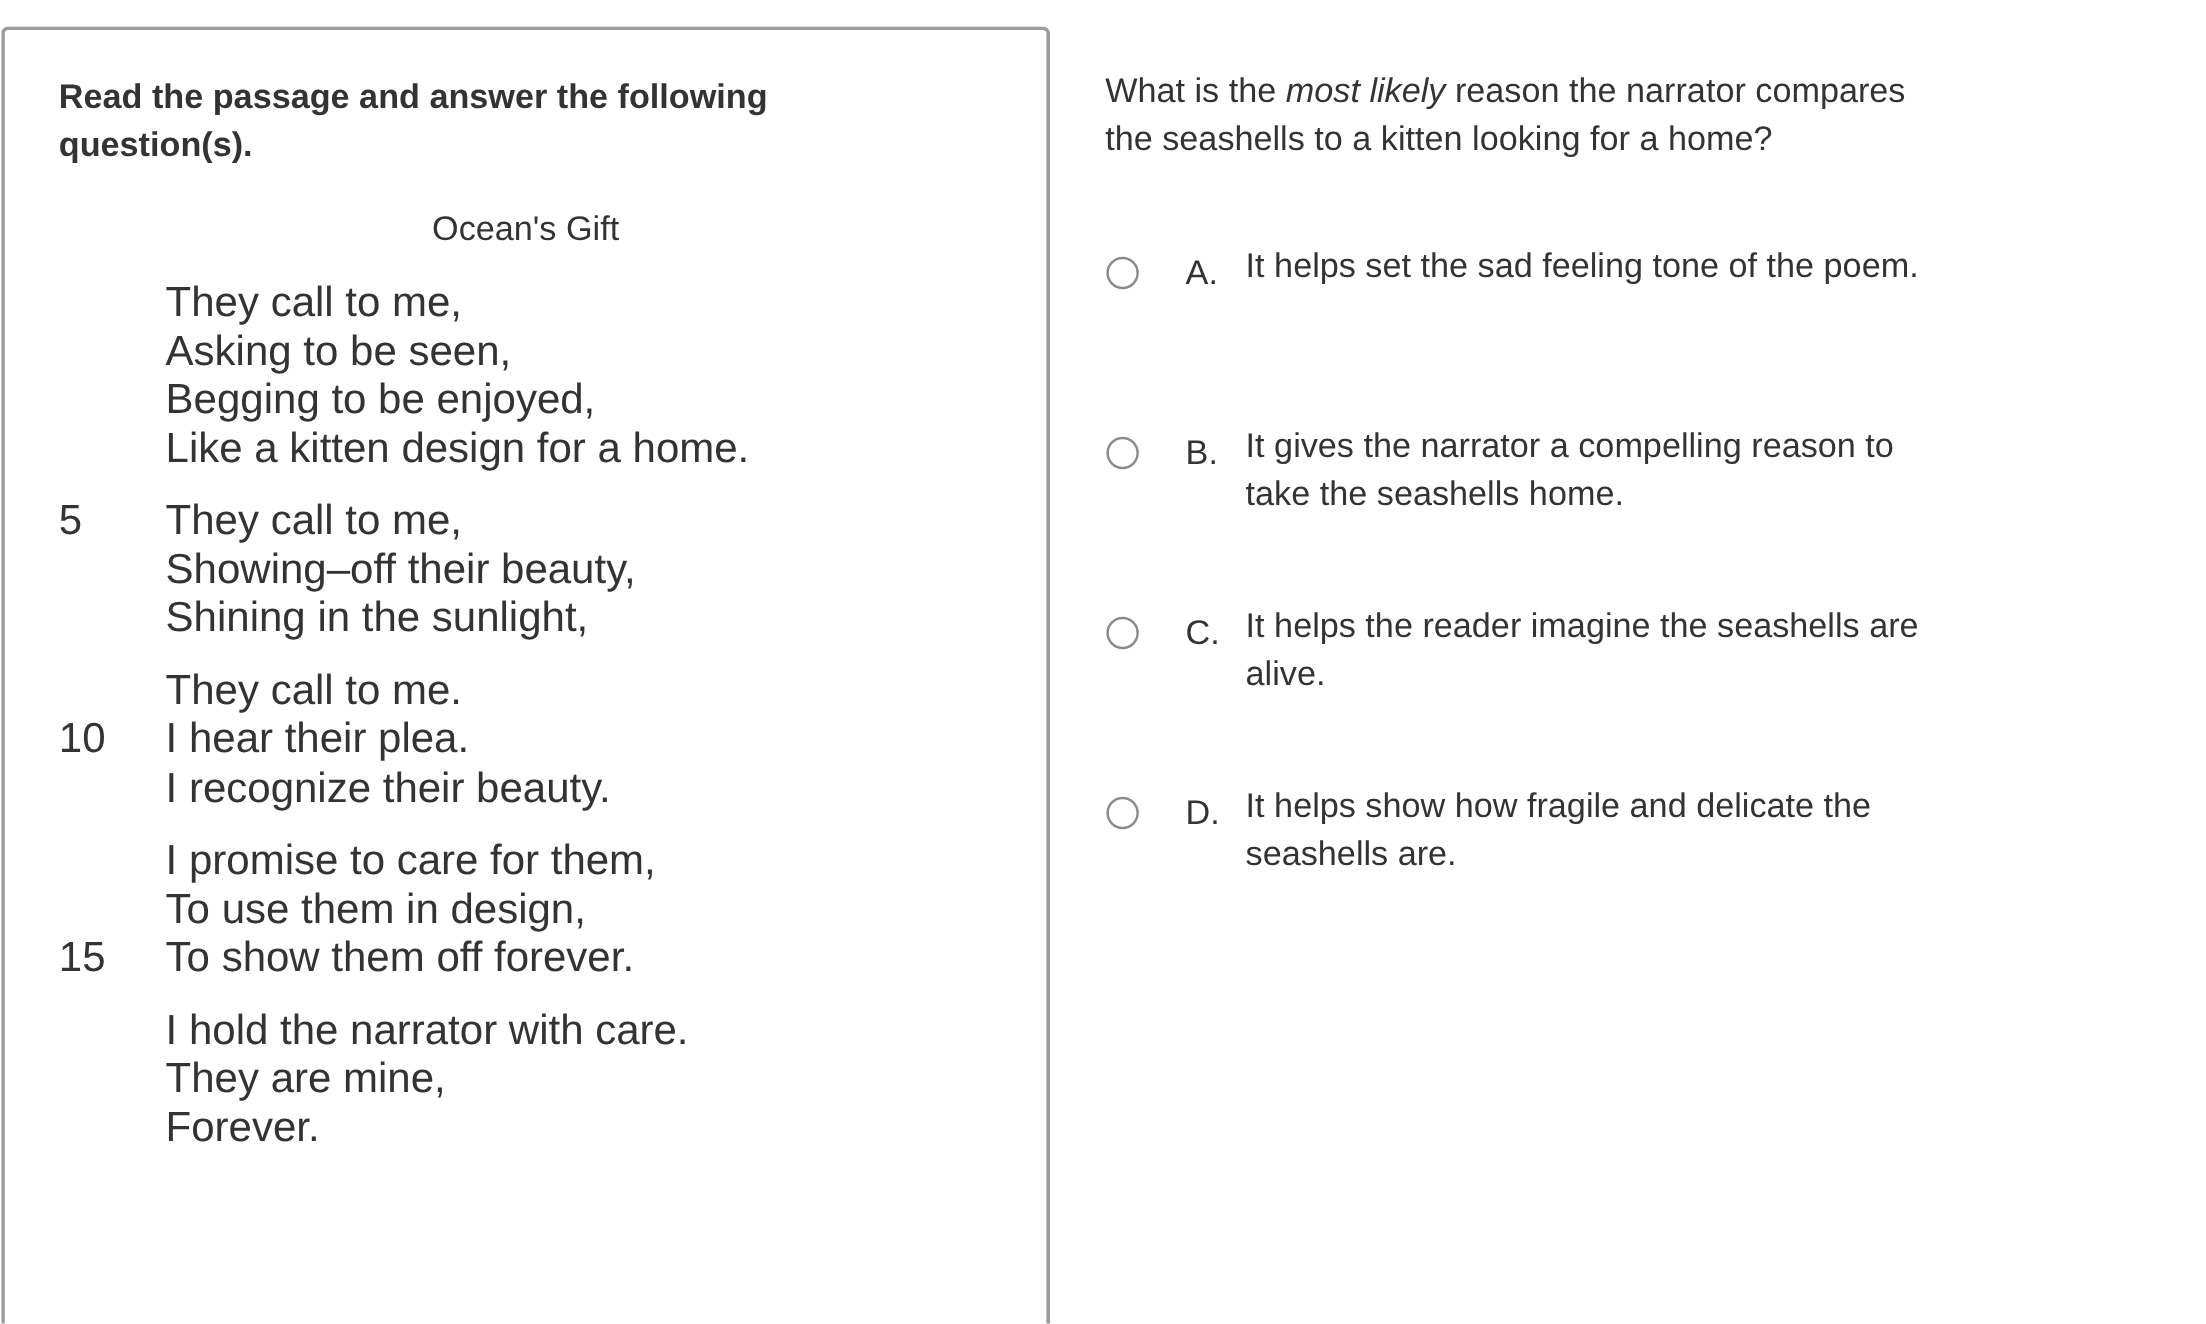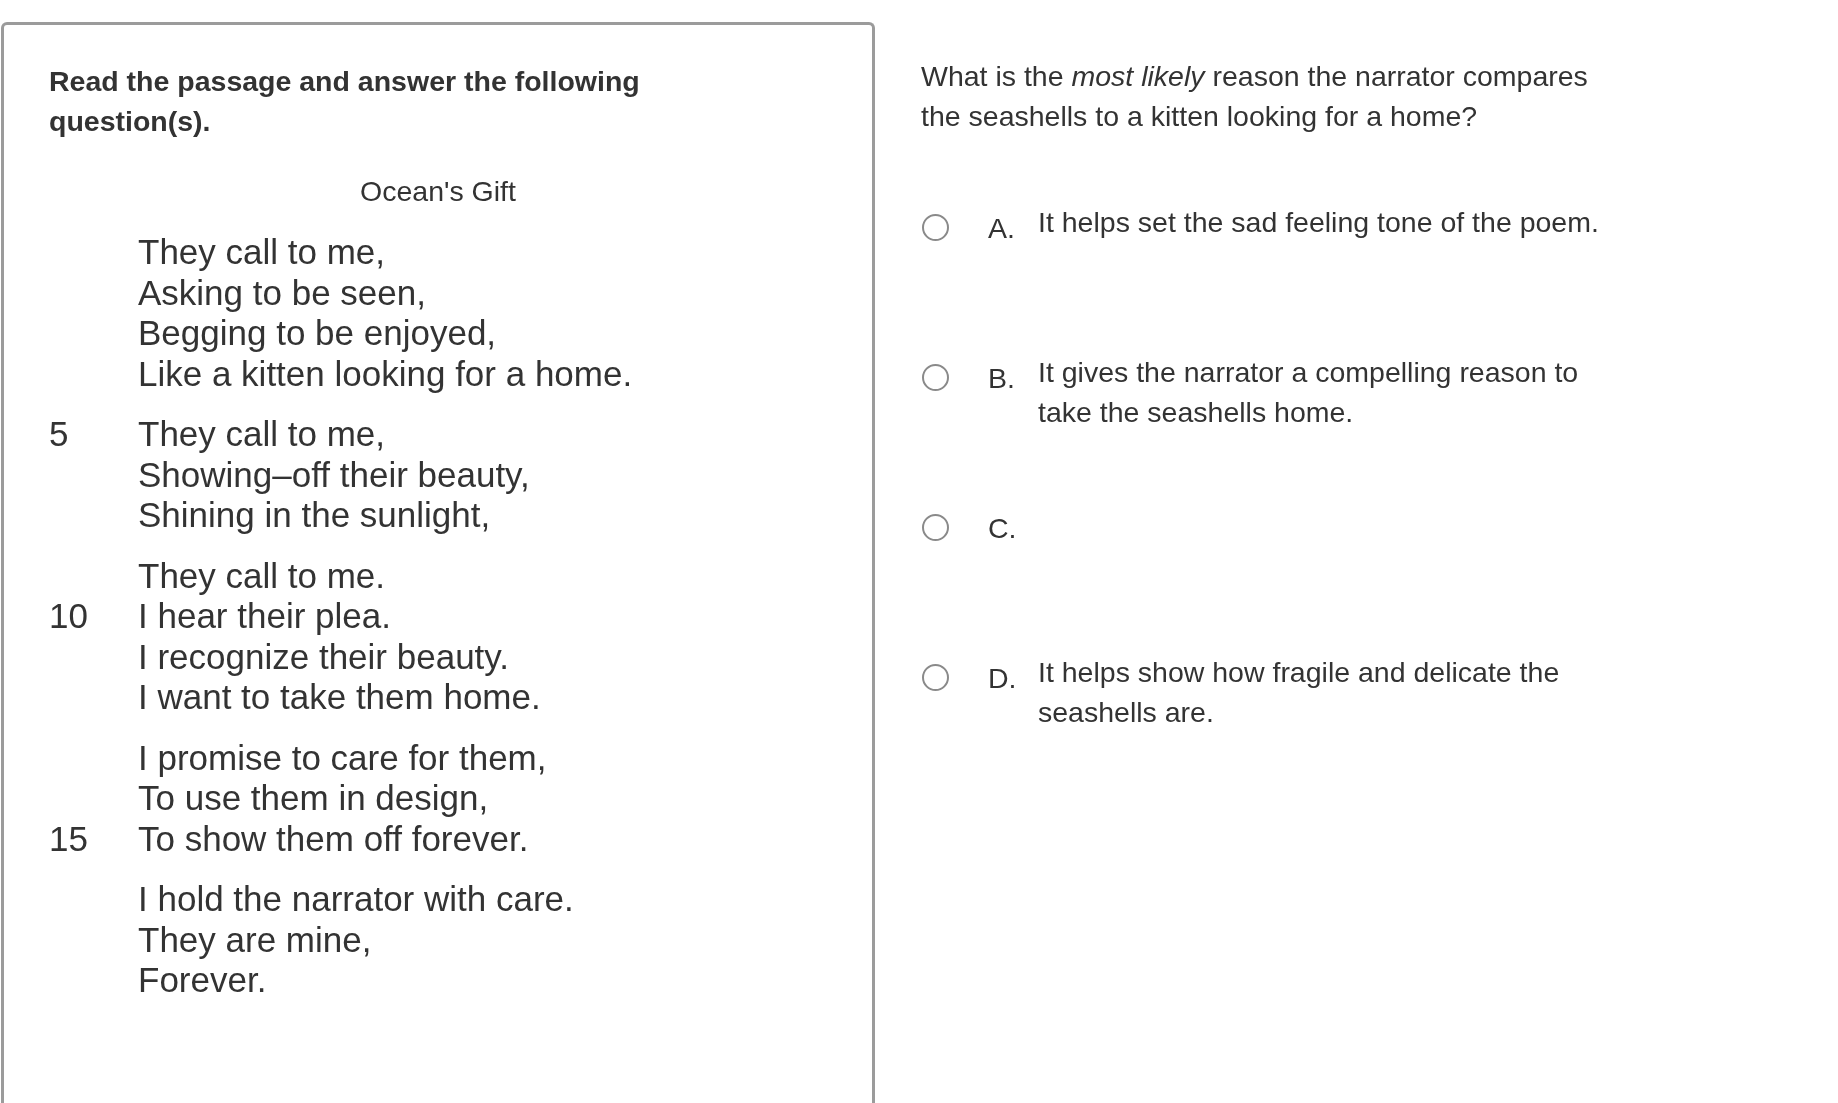--- a/index.html
+++ b/index.html
@@ -140,21 +140,21 @@
       <div class="poem-line">
         <span class="line-number"></span>
         <span class="line-text">Asking to be seen,</span>
       </div>
       <div class="poem-line">
         <span class="line-number"></span>
         <span class="line-text">Begging to be enjoyed,</span>
       </div>
       <div class="poem-line">
         <span class="line-number"></span>
-        <span class="line-text">Like a kitten looking for a home.</span>
+        <span class="line-text">Like a kitten design for a home.</span>
       </div>
     </div>
 
     <div class="stanza">
       <div class="poem-line">
         <span class="line-number">5</span>
         <span class="line-text">They call to me,</span>
       </div>
       <div class="poem-line">
         <span class="line-number"></span>
@@ -172,24 +172,20 @@
         <span class="line-text">They call to me.</span>
       </div>
       <div class="poem-line">
         <span class="line-number">10</span>
         <span class="line-text">I hear their plea.</span>
       </div>
       <div class="poem-line">
         <span class="line-number"></span>
         <span class="line-text">I recognize their beauty.</span>
       </div>
-      <div class="poem-line">
-        <span class="line-number"></span>
-        <span class="line-text">I want to take them home.</span>
-      </div>
     </div>
 
     <div class="stanza">
       <div class="poem-line">
         <span class="line-number"></span>
         <span class="line-text">I promise to care for them,</span>
       </div>
       <div class="poem-line">
         <span class="line-number"></span>
         <span class="line-text">To use them in design,</span>
@@ -227,20 +223,21 @@
       <span class="option-text">It helps set the sad feeling tone of the poem.</span>
     </div>
     <div class="option" role="radio">
       <span class="radio"></span>
       <span class="option-letter">B.</span>
       <span class="option-text">It gives the narrator a compelling reason to take the seashells home.</span>
     </div>
     <div class="option" role="radio">
       <span class="radio"></span>
       <span class="option-letter">C.</span>
+      <span class="option-text">It helps the reader imagine the seashells are alive.</span>
     </div>
     <div class="option" role="radio">
       <span class="radio"></span>
       <span class="option-letter">D.</span>
       <span class="option-text">It helps show how fragile and delicate the seashells are.</span>
     </div>
   </div>
 </div>
 
 </body></html>

